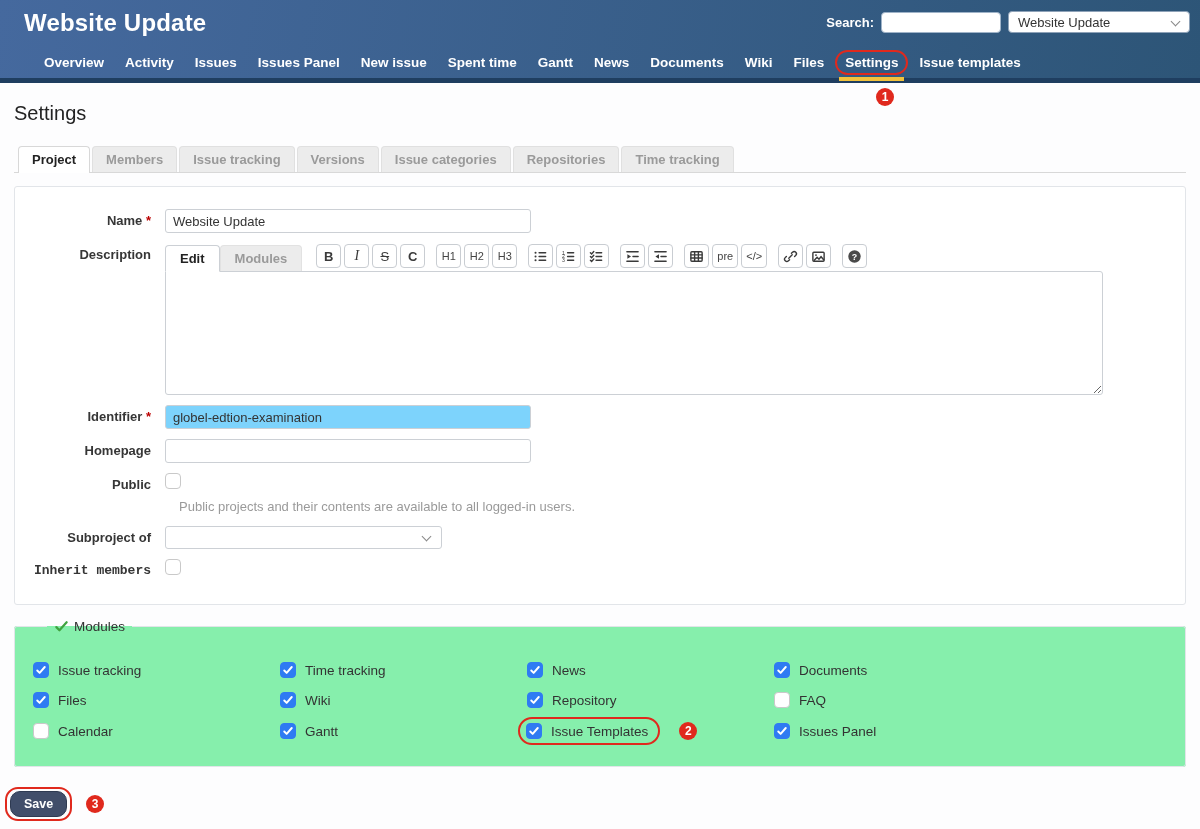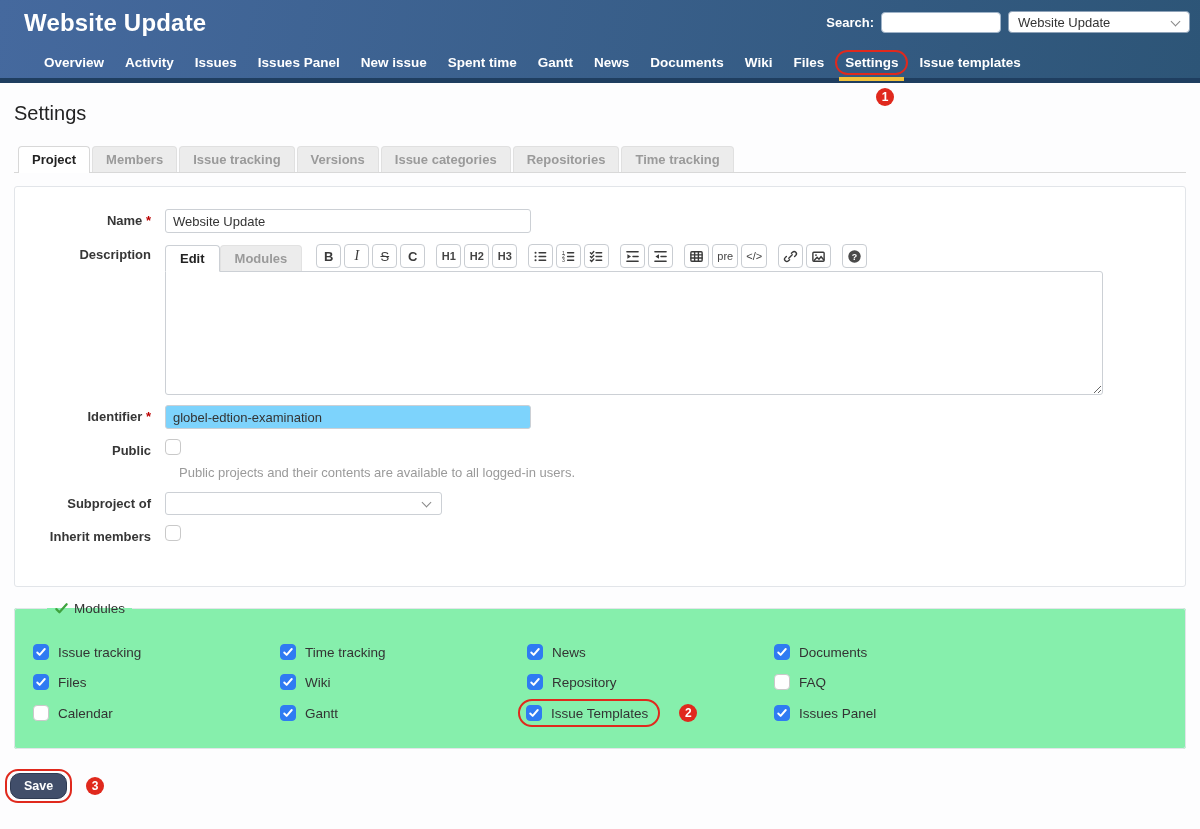--- a/index.html
+++ b/index.html
@@ -62,21 +62,21 @@
   .jstb-row { display:flex; align-items:flex-end; height:28px; }
   .jstb-tab { font-size:13px; font-weight:bold; padding:5px 14px; border-radius:4px 4px 0 0; cursor:pointer; }
   .jstb-tab.edit { background:#fff; color:#222; border:1px solid #ccd0d5; border-bottom:1px solid #fff; margin-bottom:-1px; z-index:2; position:relative; }
   .jstb-tab.preview { background:#ececec; color:#9a9a9a; border:1px solid #e2e2e2; border-bottom:none; }
   .jstb-buttons { display:flex; align-items:center; margin-left:14px; padding-bottom:3px; }
   .jstb-btn { min-width:25px; height:24px; background:#fff; border:1px solid #c9cdd2; border-radius:4px; margin-right:3px;
               display:inline-flex; align-items:center; justify-content:center; font-size:12px; color:#3a3a3a; cursor:pointer; padding:0 4px; }
   .jstb-btn b { font-size:13px; }
   .jstb-btn .it { font-style:italic; font-family:"Liberation Serif", serif; font-size:14px; }
   .jstb-btn .st { text-decoration:line-through; font-size:13px; }
-  .jstb-btn .sm { font-size:11px; font-weight:bold; color:#444; }
+  .jstb-btn .sm { font-size:11px; font-weight:normal; color:#444; }
   .jstb-btn .pre { font-size:11px; color:#444; }
   .jstb-gap { width:8px; }
   .desc-textarea { display:block; width:938px; height:124px; border:1px solid #ccd0d5; border-radius:0 3px 3px 3px;
                    resize:both; outline:none; font-family:"Liberation Sans", sans-serif; font-size:13px; padding:6px; }
 
   
   .cb { width:16px; height:16px; border-radius:4px; display:inline-flex; align-items:center; justify-content:center; flex:0 0 16px; cursor:pointer; }
   .cb.off { background:#fff; border:1px solid #c9c9c9; }
   .cb.on { background:var(--checkbox-blue); border:1px solid var(--checkbox-blue); }
   .cb svg { display:block; }
@@ -283,36 +283,40 @@
       </div>
     </div>
 
     <div class="form-row" style="margin-top:0;">
       <label class="form-label">
         <span>Identifier</span> <span class="req">*</span>
       </label>
       <input class="text-input w-std" type="text" disabled="" value="globel-edtion-examination" style="">
     </div>
 
+    <div class="form-row">
+      <label class="form-label">Homepage</label>
+      <input class="text-input w-std" type="text" value="" style="">
+    </div>
 
     <div class="form-row" style="margin-bottom:0;">
       <label class="form-label">Public</label>
       <span class="cb off"></span>
     </div>
     <div class="hint">Public projects and their contents are available to all logged-in users.</div>
 
     <div class="form-row">
       <label class="form-label">Subproject of</label>
       <div class="select-wrap">
         <div class="fake-select"></div>
         <span class="chev"></span>
       </div>
     </div>
 
-    <div class="form-row" style="margin-bottom:16px;">
+    <div class="form-row" style="margin-bottom:0;font-family:Liberation Mono, monospace;">
       <label class="form-label">Inherit members</label>
       <span class="cb off"></span>
     </div>
   </div>
 
   <fieldset id="modules-box">
     <legend id="modules-legend">
       <svg width="15" height="15" viewBox="0 0 16 16">
         <path d="M2.5 8.7l3.3 3.3 7.7-8.5" fill="none" stroke="#3fa33f" stroke-width="2.4" stroke-linecap="round" stroke-linejoin="round"></path>
       </svg>

